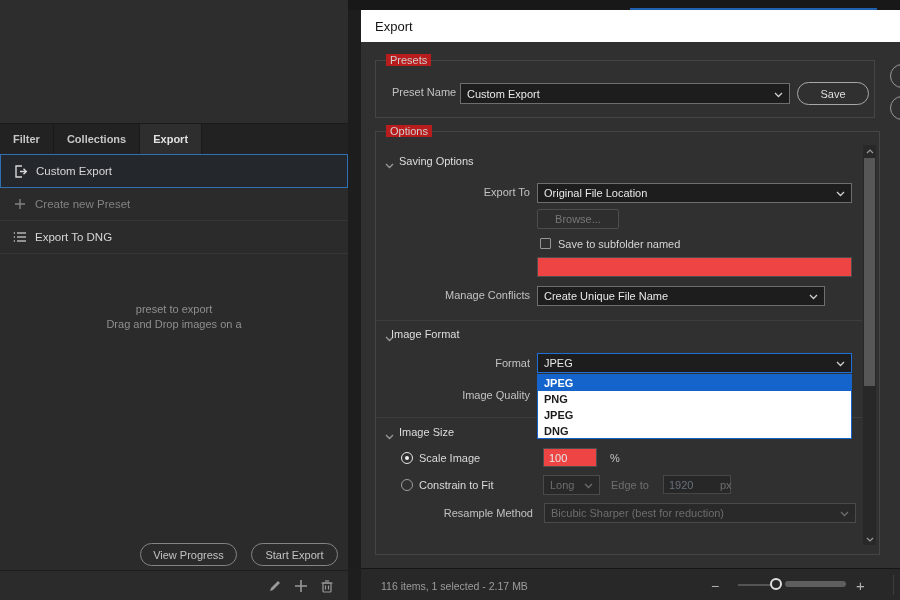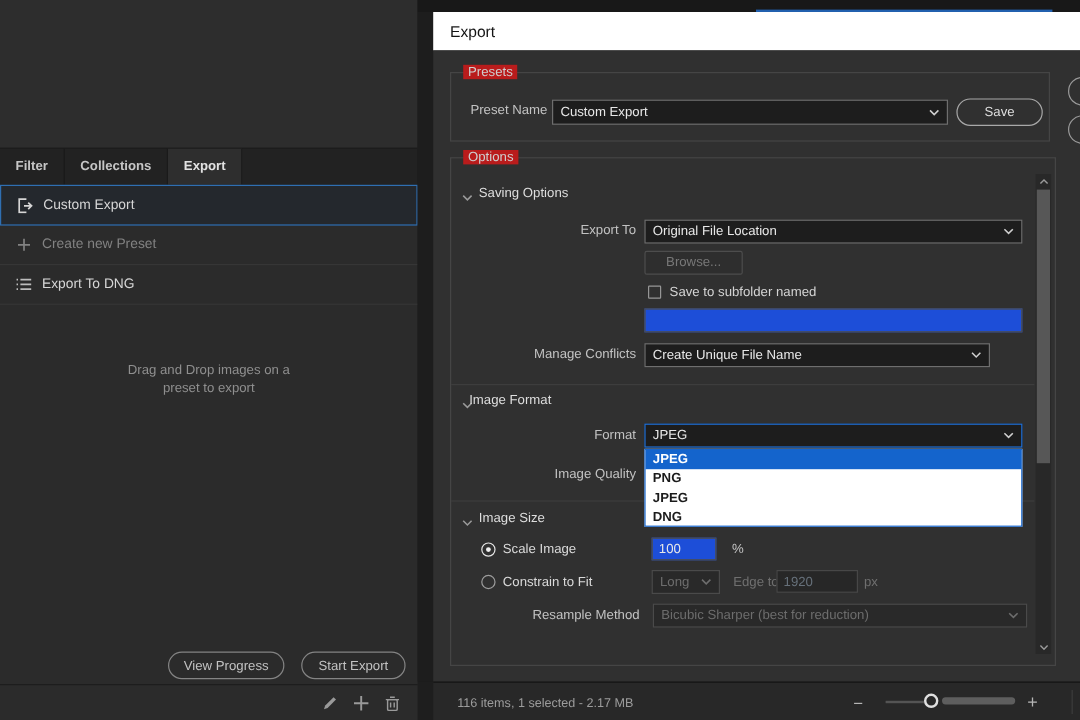--- a/index.html
+++ b/index.html
@@ -47,21 +47,21 @@
 
   .lbl-r { position:absolute; text-align:right; color:#c2c2c2; }
   .lbl { position:absolute; color:#c2c2c2; }
   .sec-head { position:absolute; color:#dedede; }
   .chev-head { position:absolute; width:9px; height:6px; }
 
   .sel { position:absolute; background:#1d1d1d; border:1px solid #6e6e6e; color:#e8e8e8;
          display:flex; align-items:center; justify-content:space-between; padding:0 6px; cursor:default; }
   .sel.disabled { background:#292929; border-color:#4a4a4a; color:#6d6d6d; }
   .sel.focused { border-color:#1e6fd6; }
-  .txt { position:absolute; background:#1d4ed8; border:1px solid #4d4d4d; color:#e8e8e8;
+  .txt { position:absolute; background:#ef4444; border:1px solid #4d4d4d; color:#e8e8e8;
          font-family:inherit; font-size:11px; padding:0 5px; }
   .txt.disabled { color:#66707a; border-color:#474747; background:#272727; }
 
   #btn-browse { position:absolute; background:#2e2e2e; border:1px solid #4d4d4d; color:#787878;
                 font-family:inherit; font-size:11px; border-radius:2px; }
   .cbox { position:absolute; width:11px; height:11px; border:1px solid #969696; background:transparent; border-radius:1px; }
   .radio { position:absolute; width:12px; height:12px; border-radius:50%; border:1px solid #9c9c9c; }
   .radio.on { border-color:#e6e6e6; }
   .radio.on::after { content:""; position:absolute; left:3px; top:3px; width:4px; height:4px;
                      border-radius:50%; background:#f0f0f0; }
@@ -131,22 +131,22 @@
               <line x1="0.8" y1="10" x2="2" y2="10"></line>
               <line x1="4" y1="10" x2="13" y2="10"></line>
             </g>
           </svg>
       </span>
       <span class="p-label">Export To DNG</span>
     </div>
   </div>
 
   <div id="drop-hint" class="abs">
+    <div>preset to export</div>
     <div>Drag and Drop images on a</div>
-    <div>preset to export</div>
   </div>
 
   <button id="btn-view-progress" class="abs pill">View Progress</button>
   <button id="btn-start-export" class="abs pill">Start Export</button>
 
   <div id="left-footer" class="abs">
     <span class="foot-icon" style="left:268px;">
       <svg width="14" height="14" viewBox="0 0 14 14">
           <path d="M2 12 L3 9 L10 2 L12 4 L5 11 Z" fill="#9a9a9a"></path>
         </svg>
@@ -264,21 +264,21 @@
 
     <span class="radio" style="left:40px; top:437px;"></span>
     <span class="lbl" style="left:58px; top:437px; color:#dadada;">Constrain to Fit</span>
     <div class="sel disabled" style="left:182px; top:433px; width:57px; height:20px;">
       <span>Long</span>
       <span><svg width="9" height="6" viewBox="0 0 9 6">
             <path d="M1 1 L4.5 4.5 L8 1" fill="none" stroke="#6d6d6d" stroke-width="1.3"></path>
           </svg></span>
     </div>
     <span class="lbl" style="left:250px; top:437px; color:#6f6f6f;">Edge to</span>
-    <input class="txt disabled" style="left: 286px; top: 433px; width: 68px; height: 19px;" value="1920">
+    <input class="txt disabled" style="left: 302px; top: 433px; width: 68px; height: 19px;" value="1920">
     <span class="lbl" style="left:359px; top:437px; color:#6f6f6f;">px</span>
 
     <span class="lbl-r" style="left:20px; top:465px; width:152px;">Resample Method</span>
     <div class="sel disabled" style="left:183px; top:461px; width:312px; height:20px;">
       <span>Bicubic Sharper (best for reduction)</span>
       <span><svg width="9" height="6" viewBox="0 0 9 6">
             <path d="M1 1 L4.5 4.5 L8 1" fill="none" stroke="#6d6d6d" stroke-width="1.3"></path>
           </svg></span>
     </div>
 

